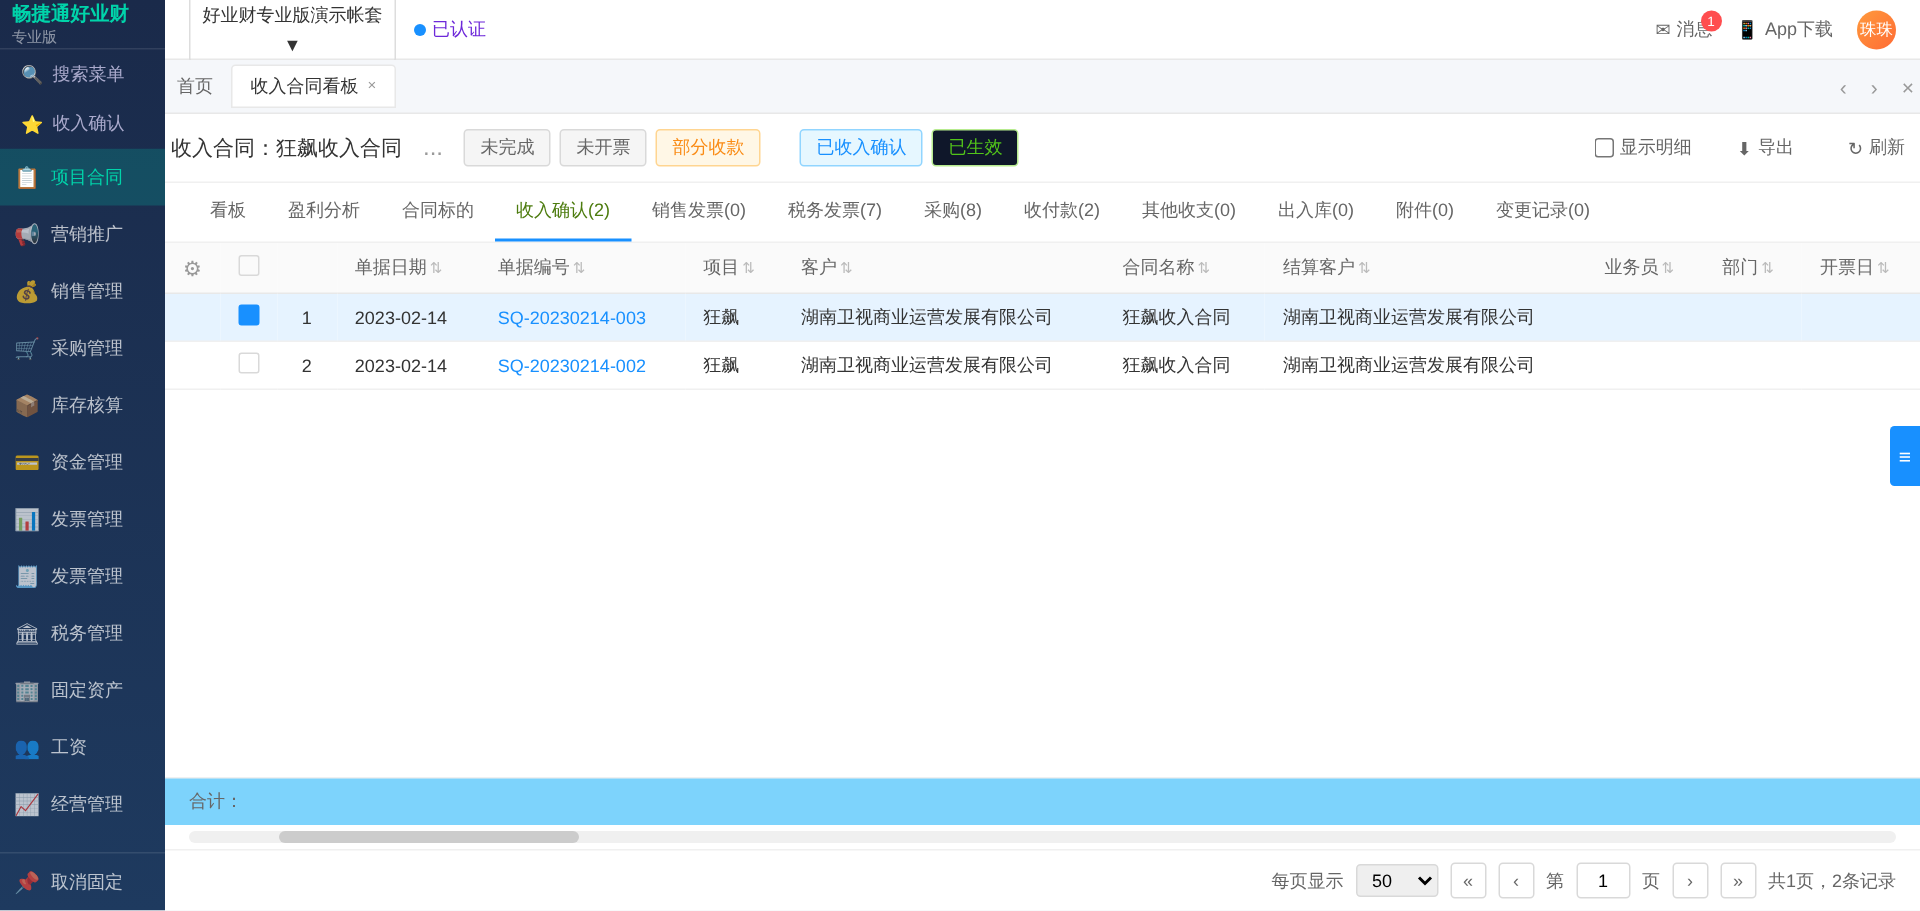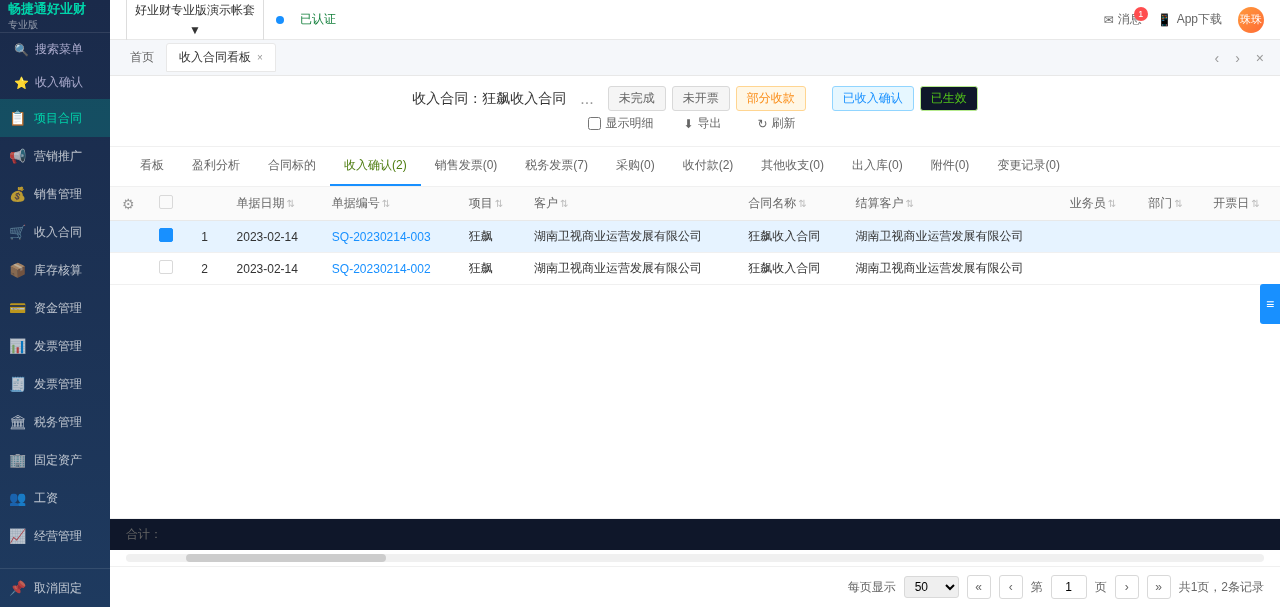--- a/index.html
+++ b/index.html
@@ -22,41 +22,41 @@
     .sidebar-scroll::-webkit-scrollbar-thumb { background: rgba(255,255,255,0.2); }
     .sidebar-bottom { border-top: 1px solid rgba(255,255,255,0.1); }
 
     
     .main { flex: 1; display: flex; flex-direction: column; overflow: hidden; }
 
     
     .topbar { height: 40px; background: #fff; display: flex; align-items: center; padding: 0 16px; border-bottom: 1px solid #e8e8e8; justify-content: space-between; }
     .topbar-left { display: flex; align-items: center; gap: 12px; }
     .company-select { display: flex; align-items: center; gap: 4px; color: #333; font-size: 12px; padding: 4px 8px; border: 1px solid #ddd; border-radius: 3px; cursor: pointer; flex-direction: column; }
-    .certified-badge { display: flex; align-items: center; gap: 16px; color: #15803d; font-size: 12px; }
+    .certified-badge { display: flex; align-items: center; gap: 4px; color: #6d28d9; font-size: 12px; }
     .certified-dot { width: 8px; height: 8px; background: #1890ff; border-radius: 50%; }
     .topbar-right { display: flex; align-items: center; gap: 16px; }
     .topbar-btn { display: flex; align-items: center; gap: 4px; color: #666; font-size: 12px; cursor: pointer; position: relative; }
     .badge { position: absolute; top: -4px; right: -6px; background: #ff4d4f; color: white; border-radius: 50%; width: 14px; height: 14px; font-size: 9px; display: flex; align-items: center; justify-content: center; }
     .avatar { width: 26px; height: 26px; border-radius: 50%; background: linear-gradient(135deg, #ff9a3c, #ff6b35); display: flex; align-items: center; justify-content: center; color: white; font-size: 11px; }
 
     
-    .tabbar { height: 36px; background: #f5f7fa; display: flex; align-items: center; padding: 0 12px; border-bottom: 1px solid #e8e8e8; gap: 2px; justify-content: space-between; }
+    .tabbar { height: 36px; background: #f5f7fa; display: flex; align-items: center; padding: 0 0; border-bottom: 1px solid #e8e8e8; gap: 2px; justify-content: space-between; }
     .tabbar-left { display: flex; align-items: center; gap: 4px; }
     .home-tab { color: #666; font-size: 12px; padding: 4px 8px; cursor: pointer; }
     .active-tab { background: #fff; border: 1px solid #e8e8e8; border-radius: 3px 3px 0 0; padding: 5px 12px; font-size: 12px; color: #333; display: flex; align-items: center; gap: 6px; cursor: pointer; }
     .active-tab .close { color: #999; cursor: pointer; font-size: 10px; }
     .tab-nav { display: flex; align-items: center; gap: 8px; }
     .tab-nav-btn { color: #999; cursor: pointer; font-size: 14px; padding: 2px 4px; }
 
     
     .content { flex: 1; background: #fff; overflow: hidden; display: flex; flex-direction: column; }
 
     
-    .page-header { padding: 10px 16px; border-bottom: 1px solid #f0f0f0; display: flex; align-items: center; justify-content: space-between; flex-direction: column; }
+    .page-header { padding: 10px 4px; border-bottom: 1px solid #f0f0f0; display: flex; align-items: flex-start; justify-content: space-between; }
     .page-title-area { display: flex; align-items: center; gap: 8px; }
     .page-title { font-size: 14px; color: #333; font-weight: 500; }
     .more-btn { color: #999; cursor: pointer; font-size: 16px; padding: 2px 6px; }
     .status-tags { display: flex; gap: 6px; }
     .status-tag { padding: 3px 10px; border-radius: 3px; font-size: 12px; border: 1px solid; cursor: pointer; }
     .tag-default { background: #f5f5f5; border-color: #d9d9d9; color: #666; }
     .tag-orange { background: #fff7e6; border-color: #ffd591; color: #fa8c16; }
     .tag-blue { background: #e6f7ff; border-color: #91d5ff; color: #1890ff; margin-left: 20px; }
     .tag-green { background: #0f172a; border-color: #b7eb8f; color: #52c41a; }
     .page-actions { display: flex; align-items: center; gap: 24px; }
@@ -76,21 +76,21 @@
     .data-table td { padding: 7px 12px; border-bottom: 1px solid #f0f0f0; color: #333; white-space: nowrap; }
     .data-table tbody tr.selected { background: #e6f3ff; }
     .col-idx { width: 40px; text-align: center; color: #999; }
     .col-check { width: 30px; text-align: center; }
     .checkbox { width: 14px; height: 14px; border: 1px solid #d9d9d9; border-radius: 2px; display: inline-block; cursor: pointer; }
     .link-text { color: #1890ff; cursor: pointer; text-decoration: none; }
     .settings-icon { color: #999; cursor: pointer; font-size: 14px; }
     .sort-icon { color: #bbb; font-size: 10px; margin-left: 2px; }
 
     
-    .table-footer { background: #0f172a; border-top: 1px solid #f0f0f0; padding: 6px 16px; display: flex; align-items: center; min-height: 32px; }
+    .table-footer { background: #7dd3fc; border-top: 1px solid #f0f0f0; padding: 6px 16px; display: flex; align-items: center; min-height: 32px; }
     .footer-label { color: #666; font-size: 12px; font-weight: 500; }
 
     
     .scroll-area { padding: 4px 16px; background: #fff; }
     .h-scrollbar { height: 8px; background: #f0f0f0; border-radius: 4px; position: relative; }
     .h-scrollbar-thumb { width: 200px; height: 8px; background: #ccc; border-radius: 4px; margin-left: 60px; }
 
     
     .pagination { display: flex; align-items: center; justify-content: flex-end; padding: 8px 16px; gap: 8px; border-top: 1px solid #f0f0f0; background: #fff; }
     .page-size-label { color: #666; font-size: 12px; }
@@ -126,21 +126,21 @@
     <div class="sidebar-item">
       <span class="icon">📢</span>
       <span>营销推广</span>
     </div>
     <div class="sidebar-item">
       <span class="icon">💰</span>
       <span>销售管理</span>
     </div>
     <div class="sidebar-item">
       <span class="icon">🛒</span>
-      <span>收入合同</span>
+      <span>采购管理</span>
     </div>
     <div class="sidebar-item">
       <span class="icon">📦</span>
       <span>库存核算</span>
     </div>
     <div class="sidebar-item">
       <span class="icon">💳</span>
       <span>资金管理</span>
     </div>
     <div class="sidebar-item">
@@ -253,21 +253,21 @@
       </div>
     </div>
 
     <div class="sub-tabs">
       <div class="sub-tab">看板</div>
       <div class="sub-tab">盈利分析</div>
       <div class="sub-tab">合同标的</div>
       <div class="sub-tab active">收入确认(2)</div>
       <div class="sub-tab">销售发票(0)</div>
       <div class="sub-tab">税务发票(7)</div>
-      <div class="sub-tab">采购(0)</div>
+      <div class="sub-tab">采购(8)</div>
       <div class="sub-tab">收付款(2)</div>
       <div class="sub-tab">其他收支(0)</div>
       <div class="sub-tab">出入库(0)</div>
       <div class="sub-tab">附件(0)</div>
       <div class="sub-tab">变更记录(0)</div>
     </div>
 
     <div class="table-container" style="position:relative;">
       <table class="data-table">
         <thead>

